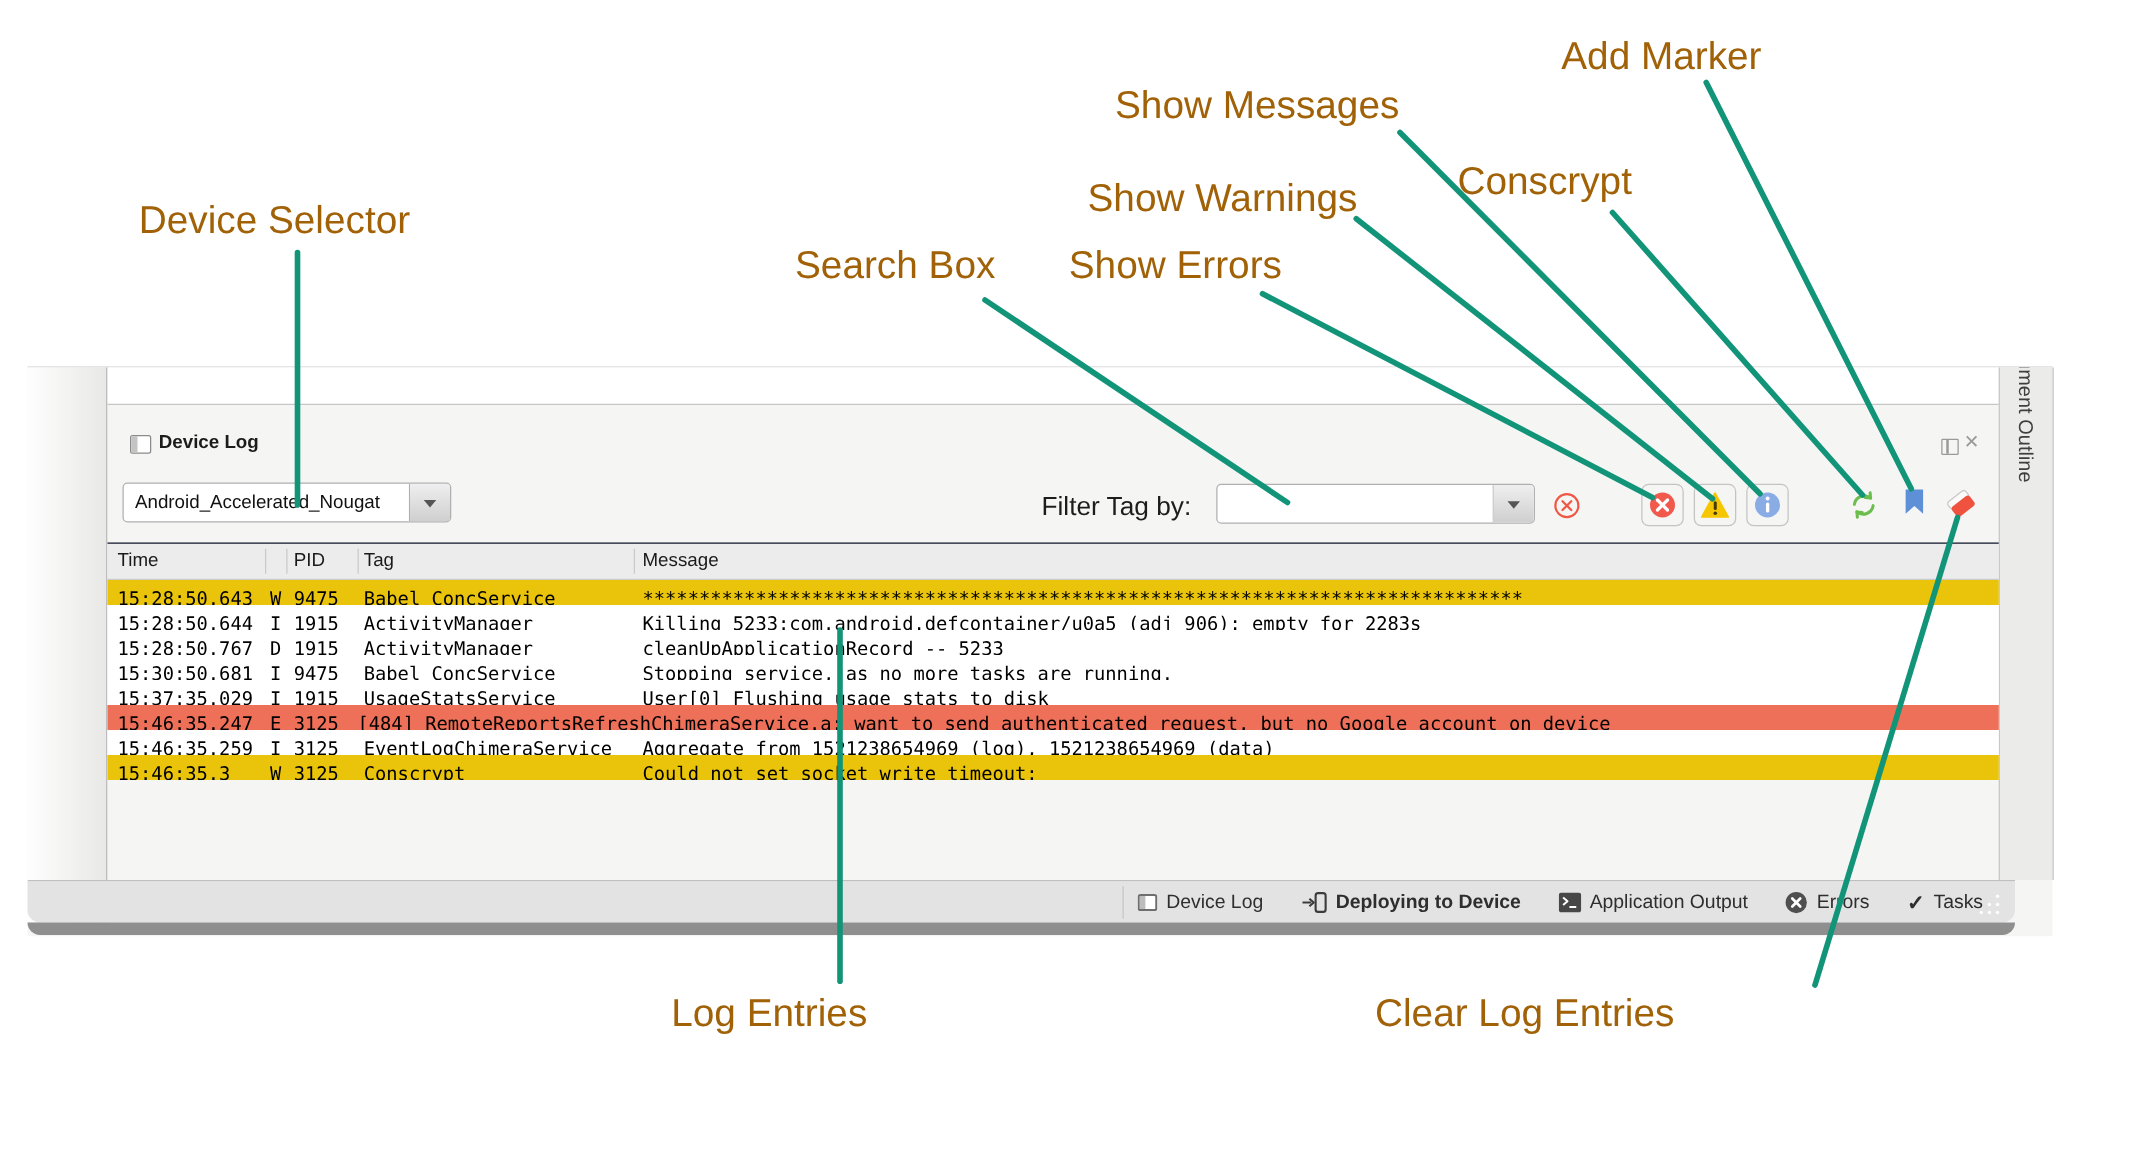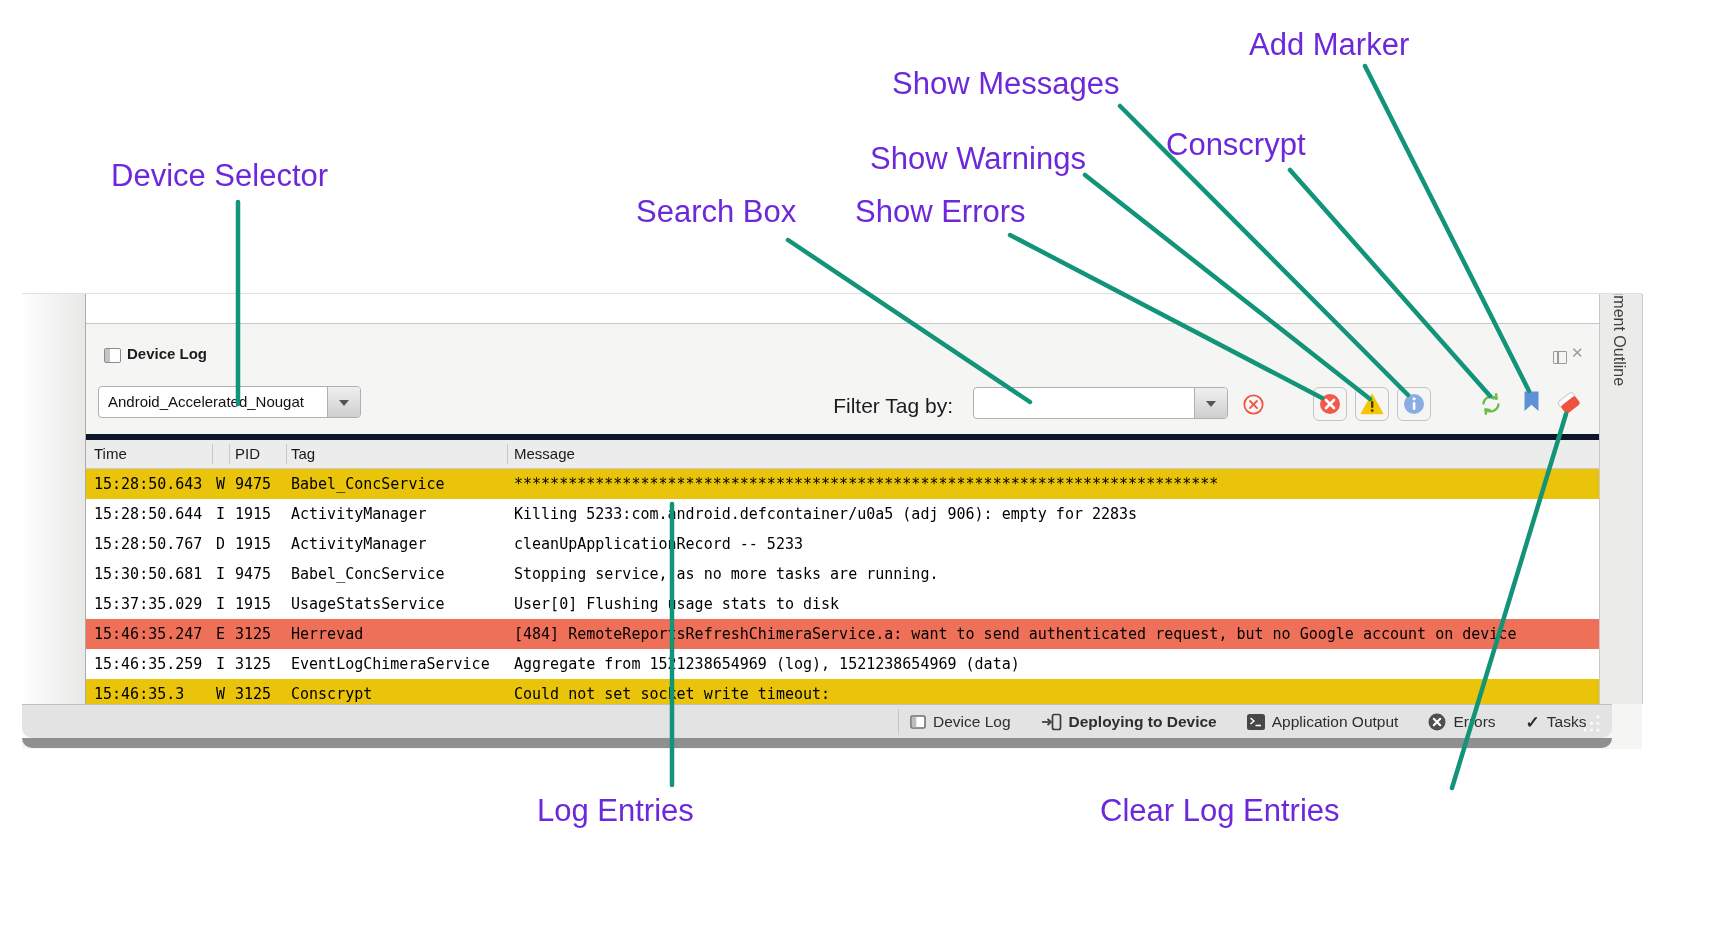--- a/index.html
+++ b/index.html
@@ -1,20 +1,20 @@
 <!DOCTYPE html>
 <html><head>
 <meta charset="utf-8">
 <style>
   html,body{margin:0;padding:0;background:#fff;}
   #app{position:relative;width:1720px;height:932px;background:#ffffff;overflow:hidden;
        font-family:"Liberation Sans",sans-serif;}
 
   
-  .ann{position:absolute;z-index:60;color:#6d28d9;font-size:31px;font-weight:400;
+  .ann{position:absolute;z-index:60;color:#a16207;font-size:31px;font-weight:400;
        white-space:nowrap;letter-spacing:0px;}
   #lines{position:absolute;left:0;top:0;z-index:50;pointer-events:none;}
 
   
   .window{position:absolute;left:22px;top:293px;width:1620px;height:455px;
           background:#F5F5F4;border-top:1px solid #E0E0E0;}
   .gutter{position:absolute;left:0;top:0;width:63px;height:444px;
           background:linear-gradient(90deg,#FEFEFE,#E8E8E7);}
   .vsep{position:absolute;left:63px;top:0;width:1px;height:444px;background:#ACACAC;}
   .topstrip{position:absolute;left:64px;top:0;width:1513px;height:29px;background:#FFFFFF;
@@ -55,24 +55,24 @@
 
   .togglebtn{position:absolute;width:34px;height:34px;border:1px solid #C4C4C4;border-radius:6px;
          box-sizing:border-box;background:transparent;}
   .togglebtn svg{position:absolute;left:50%;top:50%;transform:translate(-50%,-50%);}
   .baricon{position:absolute;}
 
   
   .table{position:absolute;left:64px;top:140px;width:1513px;}
   .thead{position:relative;display:grid;grid-template-columns:118px 17px 57px 228px 1fr;
          padding-left:8px;height:28px;line-height:28px;font-size:15px;color:#1A1A1A;
-         background:#ECECEC;border-bottom:1px solid #CBCBCB;border-top:6px solid #0f172a;}
+         background:#ECECEC;border-bottom:1px solid #CBCBCB;border-top:1px solid #0f172a;}
   .thead .hd{position:absolute;top:4px;width:1px;height:20px;background:#C9C9C9;}
   .trow{display:grid;grid-template-columns:118px 17px 57px 228px 1fr;padding-left:8px;
-        height:30px;line-height:30px;font-family:"DejaVu Sans Mono",monospace;font-size:15px;
+        height:20px;line-height:30px;font-family:"DejaVu Sans Mono",monospace;font-size:15px;
         color:#000;white-space:nowrap;overflow:hidden;}
   .c-level{text-align:center;}
   .c-pid{padding-left:6px;}
   .c-tag{padding-left:5px;}
   .h-pid{padding-left:6px;}
   .h-tag{padding-left:5px;}
   .sev-warning{background:#EAC40A;}
   .sev-error{background:#EF7059;}
   .sev-none{background:#FFFFFF;}
 
@@ -214,21 +214,20 @@
         <span class="c-time">15:37:35.029</span>
           <span class="c-level">I</span>
           <span class="c-pid">1915</span>
           <span class="c-tag">UsageStatsService</span>
           <span class="c-msg">User[0] Flushing usage stats to disk</span>
       </div>
       <div class="trow sev-error">
         <span class="c-time">15:46:35.247</span>
           <span class="c-level">E</span>
           <span class="c-pid">3125</span>
-          <span class="c-tag">Herrevad</span>
           <span class="c-msg">[484] RemoteReportsRefreshChimeraService.a: want to send authenticated request, but no Google account on device</span>
       </div>
       <div class="trow sev-none">
         <span class="c-time">15:46:35.259</span>
           <span class="c-level">I</span>
           <span class="c-pid">3125</span>
           <span class="c-tag">EventLogChimeraService</span>
           <span class="c-msg">Aggregate from 1521238654969 (log), 1521238654969 (data)</span>
       </div>
       <div class="trow sev-warning">

